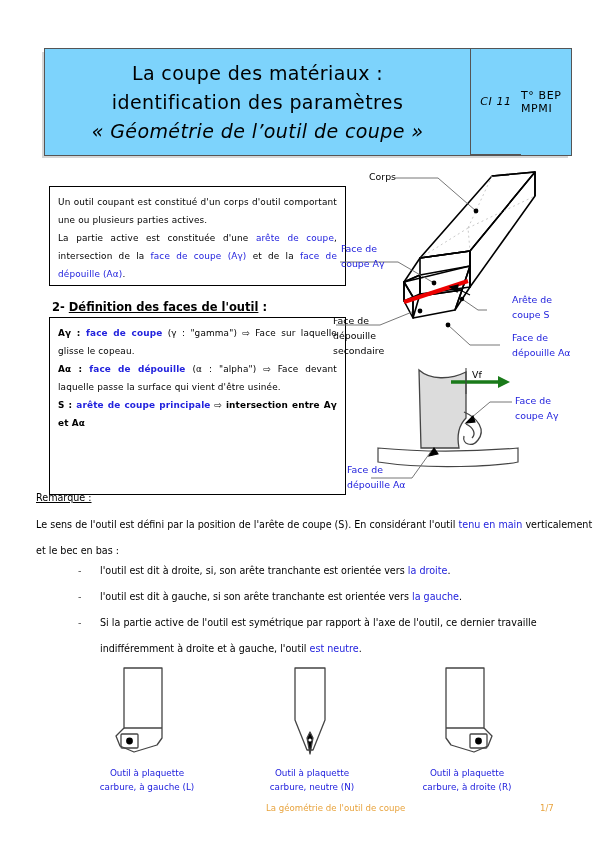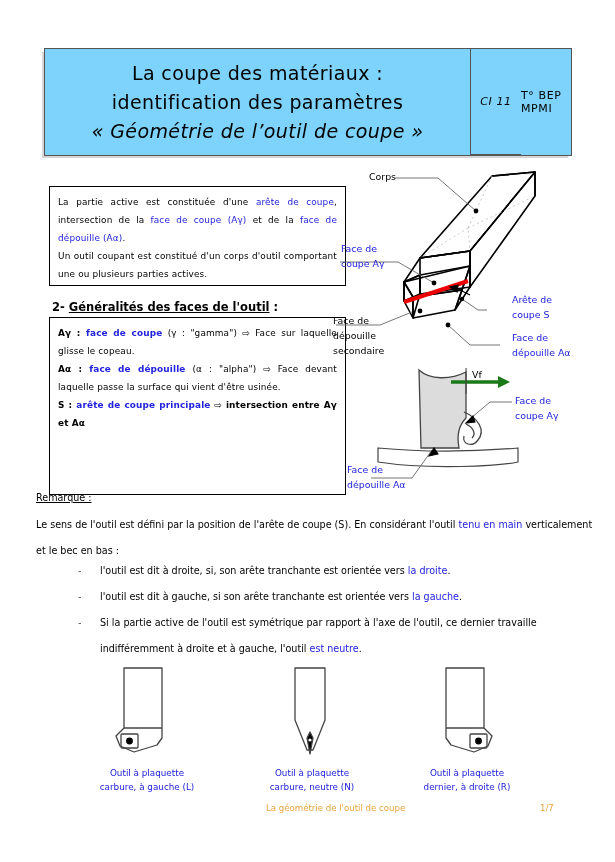--- a/index.html
+++ b/index.html
@@ -191,28 +191,28 @@
     <div class="cell top">CI 11</div>
     <div class="cell">T° BEP MPMI</div>
   </div>
 </div>
 
 <div class="heading" style="left:52px; top:170px;margin-top:42px;">
   1- <u>Généralités</u> :
 </div>
 
 <div class="textbox" style="left:49px; top:186px; width:297px; height:100px;">
+  <p>Un outil coupant est constitué   d'un corps d'outil comportant une ou plusieurs parties actives.</p>
   <p>
     <span>La partie active est constituée d'une </span><span class="blue">arête de coupe</span><span>, intersection de la </span><span class="blue">face de coupe (Aγ)</span><span> et de la </span><span class="blue">face de dépouille (Aα)</span><span>.</span>
   </p>
-  <p>Un outil coupant est constitué   d'un corps d'outil comportant une ou plusieurs parties actives.</p>
 </div>
 
 <div class="heading" style="left:52px; top:300px;">
-  2- <u>Généralités des faces de l'outil</u> :
+  2- <u>Définition des faces de l'outil</u> :
 </div>
 
 <div class="textbox" style="left:49px; top:317px; width:297px; height:178px;">
   <p>
     <span class="bold">Aγ : </span><span class="blue bold">face de coupe</span><span> (γ : "gamma") </span><span>⇨</span><span> Face sur laquelle glisse le copeau.</span>
   </p>
   <p>
     <span class="bold">Aα : </span><span class="blue bold">face de dépouille</span><span> (α : "alpha") </span><span>⇨</span><span> Face devant laquelle passe la surface qui vient d'être usinée.</span>
   </p>
   <p>
@@ -391,20 +391,20 @@
   <svg width="150" height="98">
     <g fill="none" stroke="#444" stroke-width="1.3" stroke-linejoin="round">
       <path d="M 92 2 L 54 2 L 54 72 L 59 79 L 82 86 L 96 80 L 100 70 L 92 62 Z"></path>
       <path d="M 92 62 L 54 62"></path>
       <rect x="78" y="68" width="17" height="14" rx="1"></rect>
     </g>
     <circle cx="86.5" cy="75" r="3.4" fill="#000"></circle>
   </svg>
   <div class="tool-caption">
     <div>Outil à plaquette</div>
-    <div>dernier, à droite (R)</div>
+    <div>carbure, à droite (R)</div>
   </div>
 </div>
 
 <div id="footer">
   <span id="footer-title">La géométrie de l'outil de coupe</span>
   <span id="footer-page">1/7</span>
 </div>
 
 </body></html>

